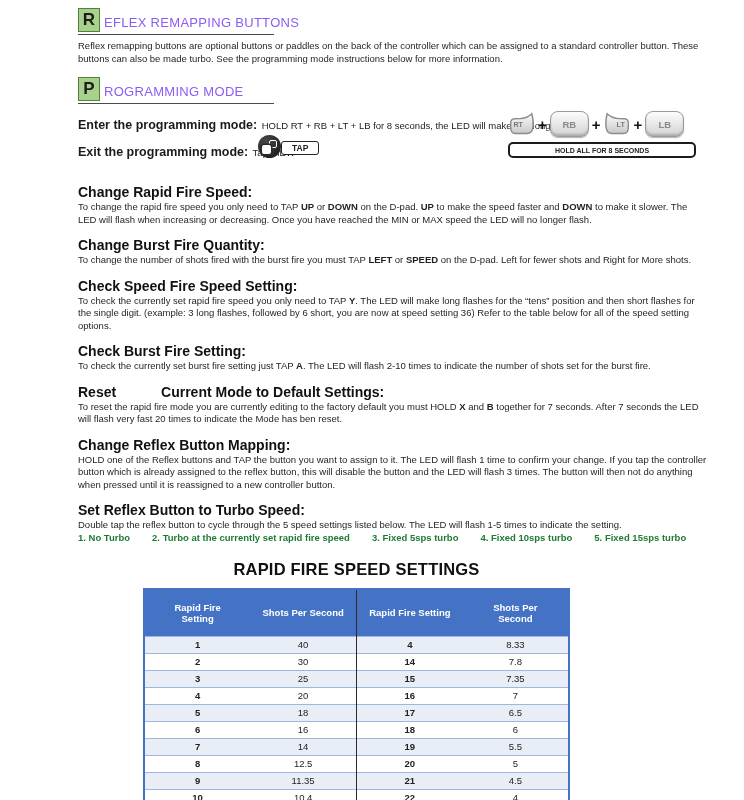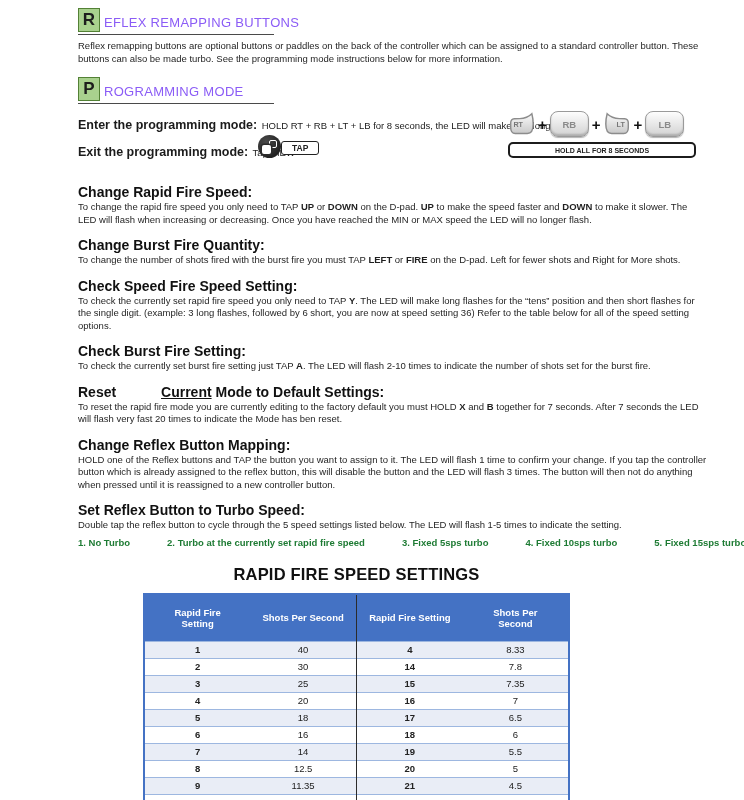--- a/index.html
+++ b/index.html
@@ -54,21 +54,21 @@
   .hold-note{
     margin-top:5px;border:2px solid #1c1c1c;border-radius:5px;background:#fff;
     text-align:center;font-size:7px;font-weight:bold;color:#222;
     padding:2.5px 0;width:188px;box-sizing:border-box;
   }
 
   
   .instr{margin-top:12px;}
   .instr-heading{font-size:14px;font-weight:bold;line-height:14px;color:#111;}
   .instr-body{font-size:9.5px;line-height:12.5px;margin-top:2px;color:#1f1f1f;}
-  .options-row{display:flex;gap:37px;margin-top:5px;flex-wrap:nowrap;}
+  .options-row{display:flex;gap:22px;flex-wrap:nowrap;}
   .option-item{color:var(--turbo_green,#1E7B34);font-weight:bold;font-size:9.5px;white-space:nowrap;}
 
   
   .table-wrap{margin-top:17px;margin-left:65px;width:427px;}
   .table-title{text-align:center;font-size:16.5px;font-weight:bold;color:#111;letter-spacing:.2px;margin-bottom:9px;}
   table.speed{border-collapse:collapse;width:427px;border:2px solid var(--header_blue,#4472C4);table-layout:fixed;}
   table.speed th{
     background:var(--header_blue,#4472C4);color:#fff;font-size:9.5px;font-weight:bold;
     height:18px;padding:12px;text-align:center;
   }
@@ -146,35 +146,35 @@
   </div>
 
   <div id="instructions">
   <section class="instr">
     <div class="instr-heading"><span>Change Rapid Fire Speed:</span></div>
     <div class="instr-body"><span>To change the rapid fire speed you only need to TAP </span><span style="font-weight: bold;">UP</span><span> or </span><span style="font-weight: bold;">DOWN</span><span> on the D-pad. </span><span style="font-weight: bold;">UP</span><span> to make the speed faster and </span><span style="font-weight: bold;">DOWN</span><span> to make it slower. The LED will flash when increasing or decreasing. Once you have reached the MIN or MAX speed the LED will no longer flash.</span></div>
   </section>
 
   <section class="instr">
     <div class="instr-heading"><span>Change Burst Fire Quantity:</span></div>
-    <div class="instr-body"><span>To change the number of shots fired with the burst fire you must TAP </span><span style="font-weight: bold;">LEFT</span><span> or </span><span style="font-weight: bold;">FIRE</span><span> on the D-pad.  Left for fewer shots and Right for More shots.</span></div>
+    <div class="instr-body"><span>To change the number of shots fired with the burst fire you must TAP </span><span style="font-weight: bold;">LEFT</span><span> or </span><span style="font-weight: bold;">SPEED</span><span> on the D-pad.  Left for fewer shots and Right for More shots.</span></div>
   </section>
 
   <section class="instr">
     <div class="instr-heading"><span>Check Speed Fire Speed Setting:</span></div>
     <div class="instr-body"><span>To check the currently set rapid fire speed you only need to TAP </span><span style="font-weight: bold;">Y</span><span>. The LED will make long flashes for the “tens” position and  then short flashes for the single digit. (example: 3 long flashes, followed by 6 short, you are now at speed setting 36) Refer to the table below for all of the speed setting options.</span></div>
   </section>
 
   <section class="instr">
     <div class="instr-heading"><span>Check Burst Fire Setting:</span></div>
     <div class="instr-body"><span>To check the currently set burst fire setting just TAP </span><span style="font-weight: bold;">A</span><span>. The LED will flash 2-10 times to indicate the number of shots set for the burst fire.</span></div>
   </section>
 
   <section class="instr">
-    <div class="instr-heading"><span>Reset </span><span style="text-decoration: underline; padding-left: 41px;">Current</span><span> Mode to Default Settings:</span></div>
+    <div class="instr-heading"><span>Reset </span><span style=" padding-left: 41px;">Current</span><span> Mode to Default Settings:</span></div>
     <div class="instr-body"><span>To reset the rapid fire mode you are currently editing to the factory default you must HOLD </span><span style="font-weight: bold;">X</span><span> and </span><span style="font-weight: bold;">B</span><span> together for 7 seconds. After 7 seconds the LED will flash very fast 20 times to indicate the Mode has ben reset.</span></div>
   </section>
 
   <section class="instr">
     <div class="instr-heading"><span>Change Reflex Button Mapping:</span></div>
     <div class="instr-body"><span>HOLD one of the Reflex buttons and TAP the button you want to assign to it.  The LED will flash 1 time to confirm your change. If you tap the controller button which is already assigned to the reflex button, this will disable the button and the LED will flash 3 times. The button will then not do anything when pressed until it is reassigned to a new controller button.</span></div>
   </section>
 
   <section class="instr">
     <div class="instr-heading"><span>Set Reflex Button to Turbo Speed:</span></div>

